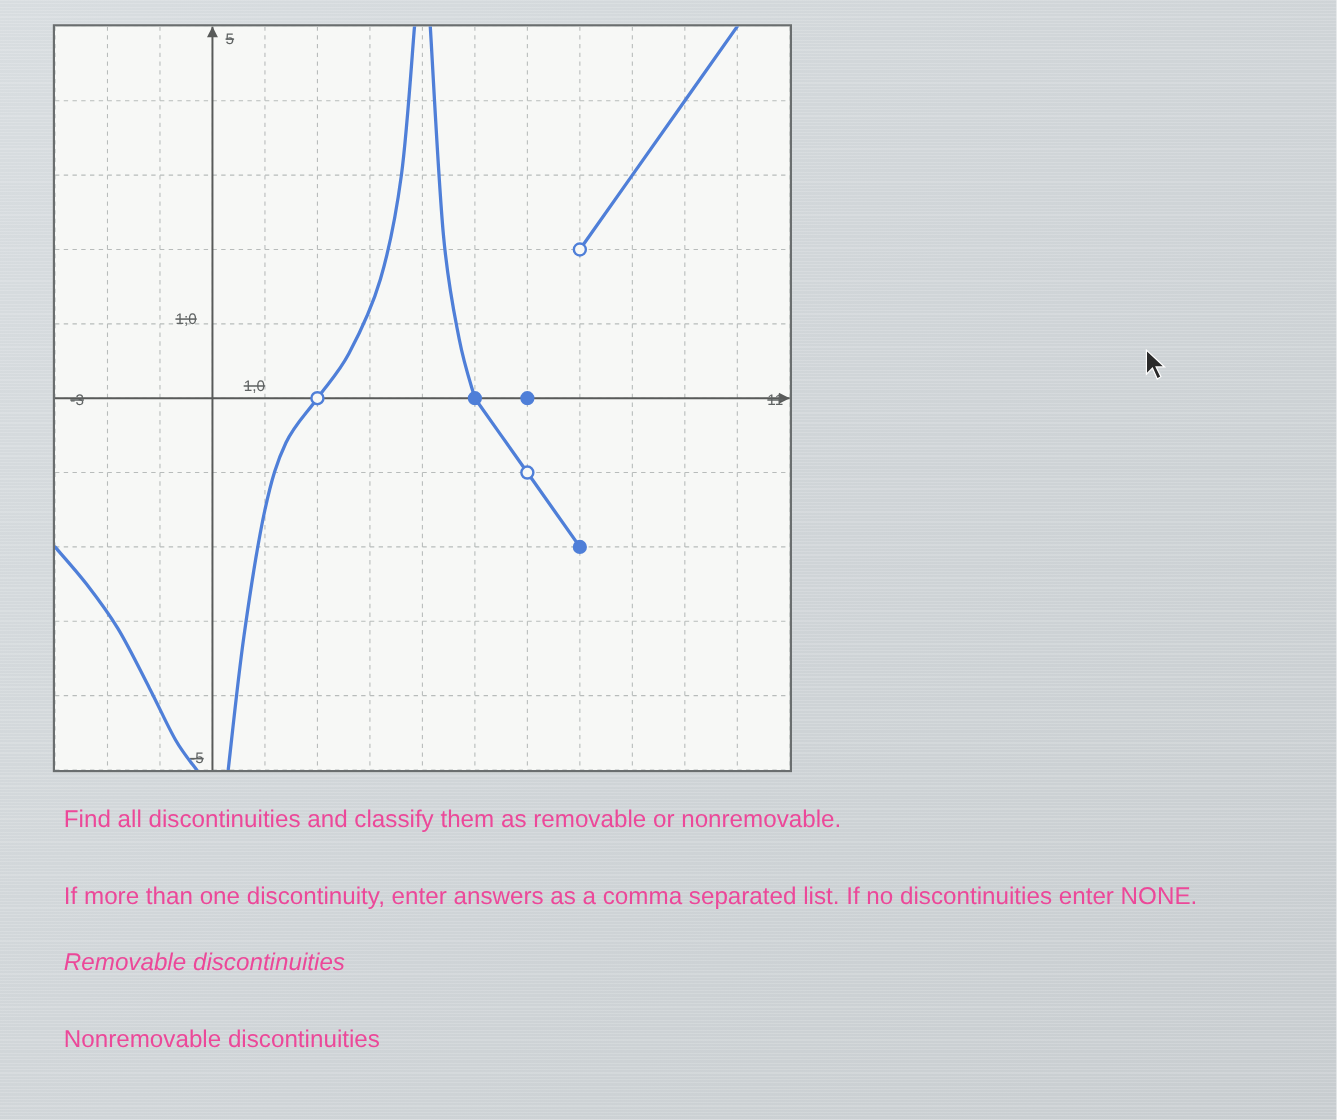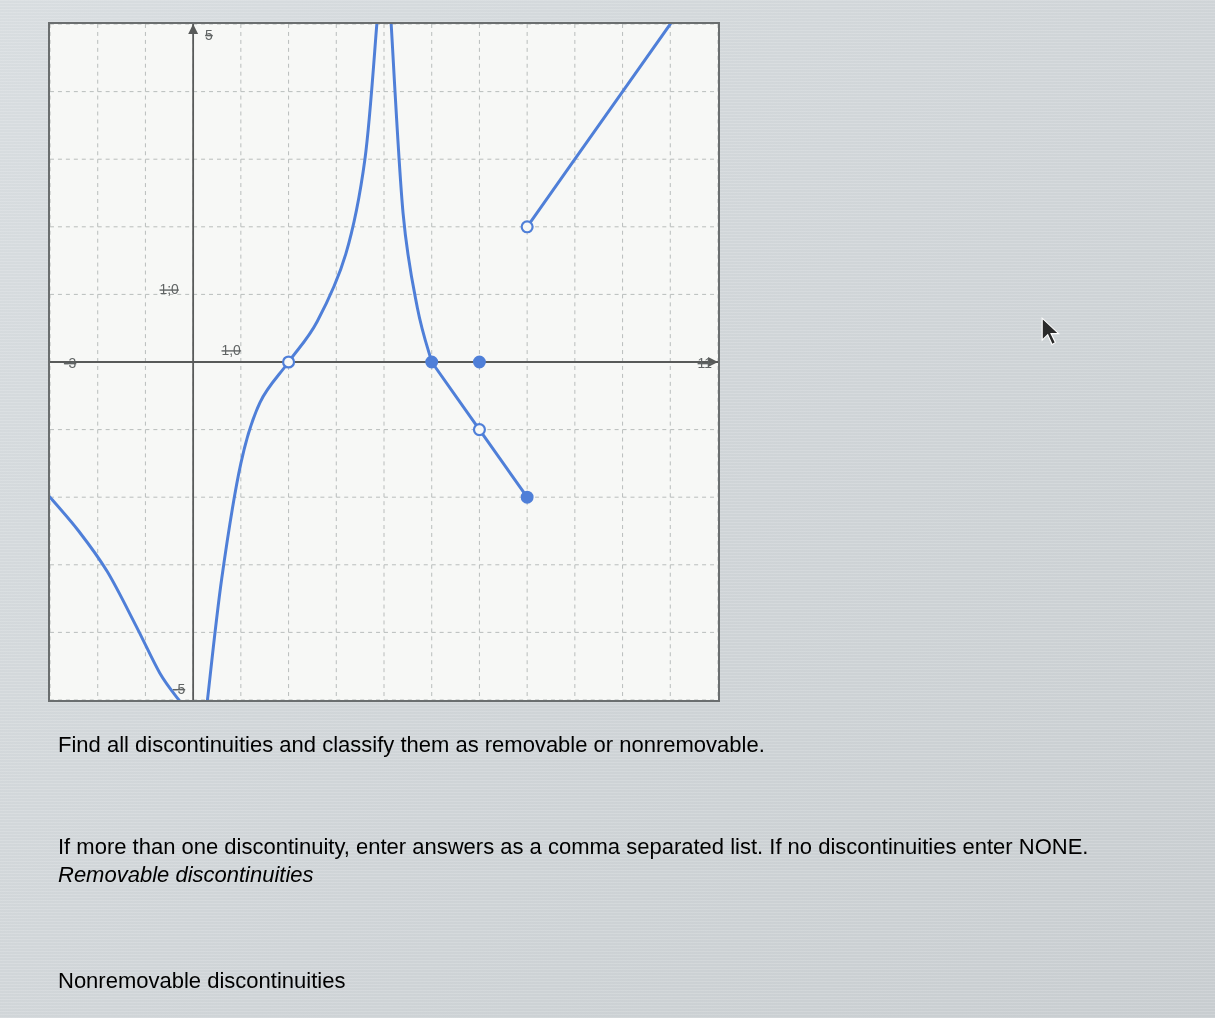--- a/index.html
+++ b/index.html
@@ -36,27 +36,27 @@
   .grid-line { stroke: #b8bcbb; stroke-width: 1; stroke-dasharray: 4 4; }
   .axis-line { stroke: #585a59; stroke-width: 1.8; }
   .curve { stroke: #4f7fd8; stroke-width: 3; fill: none; stroke-linecap: round; }
   .pt-open { fill: #f7f8f6; stroke: #4f7fd8; stroke-width: 2.2; }
   .pt-closed { fill: #4f7fd8; stroke: #4f7fd8; stroke-width: 2; }
   .tick-label { font-size: 14px; fill: #606464; font-family: Arial; text-decoration: line-through; }
   .text-block {
     position: absolute;
     left: 58px;
     font-size: 22px;
-    color: #000000;
+    color: #ec4899;
     line-height: 1.4;
   }
   .q1 { top: 730px; }
-  .q2 { top: 800px; margin-top: 32px; }
+  .q2 { top: 800px; }
   .q3 { top: 860px; font-style: italic; }
-  .q4 { top: 930px; margin-top: 36px; }
+  .q4 { top: 930px; }
   .cursor {
     position: absolute;
     left: 1040px;
     top: 316px;
     width: 22px;
     height: 28px;
     pointer-events: none;
   }
 </style>
 </head>

